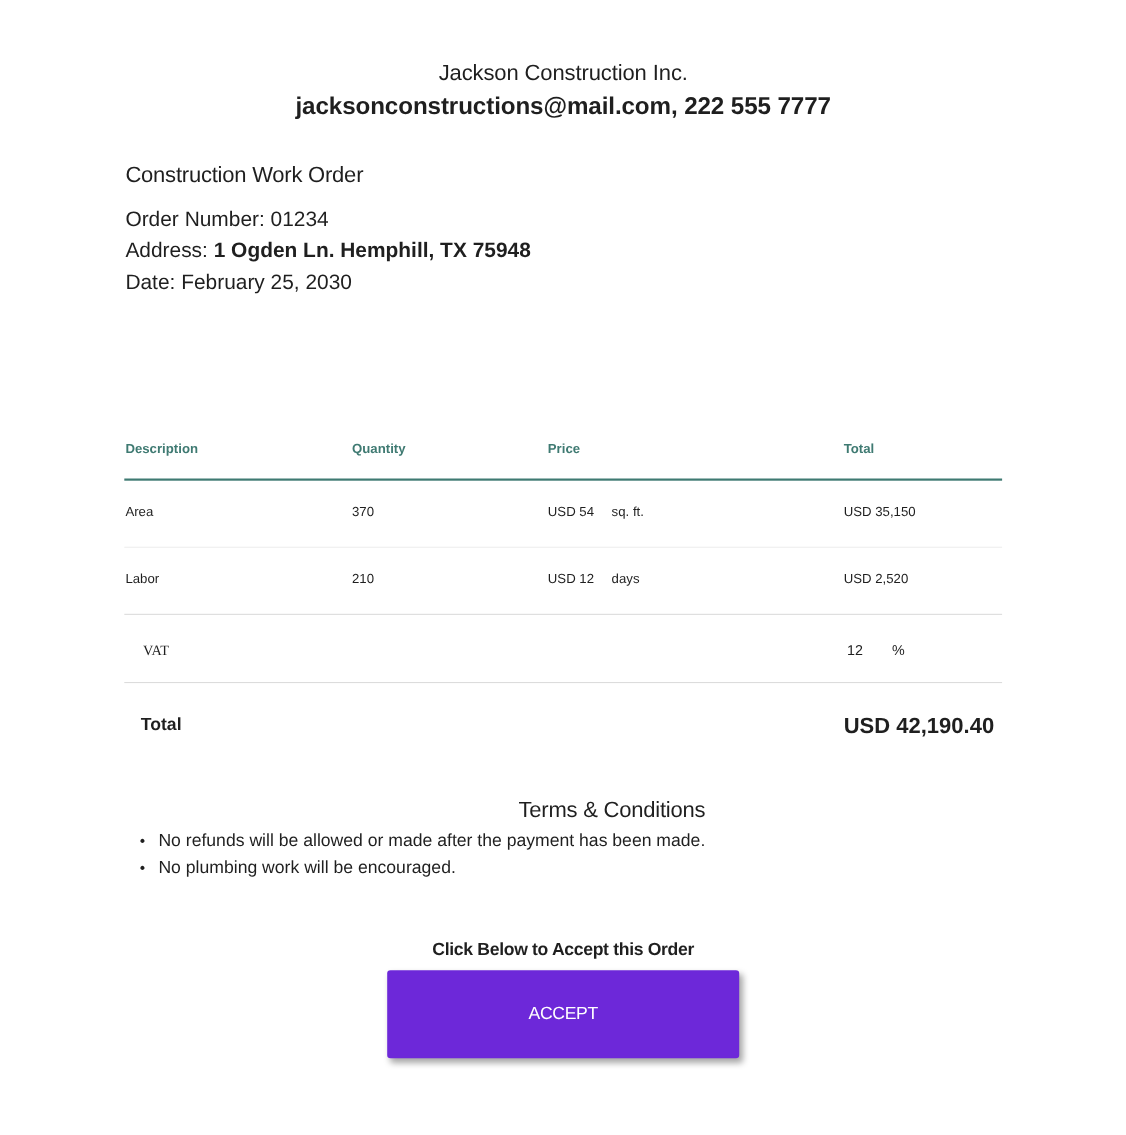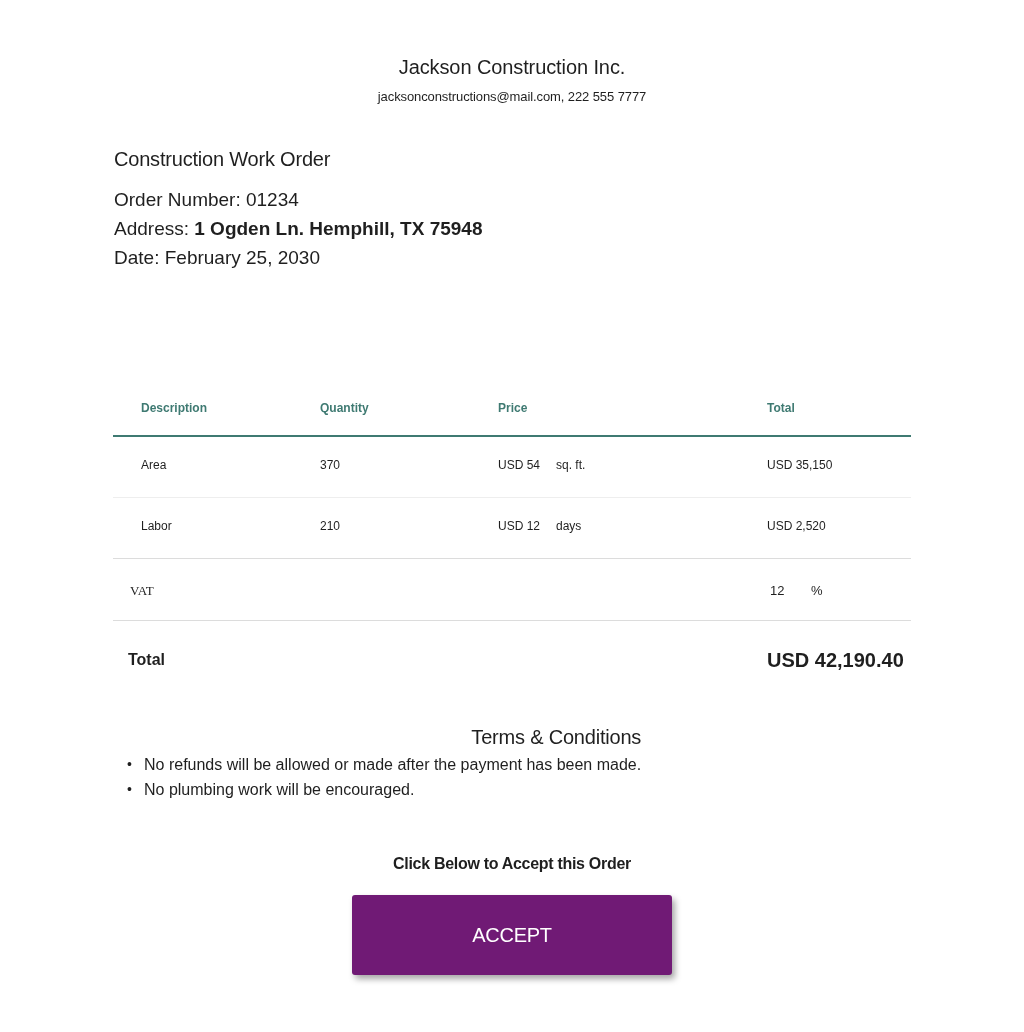--- a/index.html
+++ b/index.html
@@ -23,22 +23,22 @@
       width: 1024px;
       text-align: center;
     }
     .company-name {
       font-size: 20px;
       font-weight: 500;
       line-height: 26px;
       letter-spacing: -0.1px;
     }
     .company-contact {
-      font-size: 13px;
-      font-weight: 400;
+      font-size: 22px;
+      font-weight: 700;
       line-height: 26px;
       margin-top: 4px;
       letter-spacing: -0.1px;
     }
     .order-block {
       position: absolute;
       left: 114px;
       top: 146px;
     }
     .order-title {
@@ -79,21 +79,21 @@
       height: 61px;
       border-bottom: 1px solid #eeeeee;
     }
     .t-row.last-item { border-bottom: 1px solid #dcdcdc; }
     .t-row span {
       position: absolute;
       top: 21px;
       font-size: 12px;
       color: #1f1f1f;
     }
-    .col-desc { left: 28px; }
+    .col-desc { left: 1px; }
     .col-qty { left: 207px; }
     .col-price { left: 385px; }
     .col-unit { left: 443px; }
     .col-total { left: 654px; }
 
     .vat-row {
       position: relative;
       height: 62px;
       border-bottom: 1px solid #dcdcdc;
     }
@@ -164,30 +164,30 @@
     }
     .accept-prompt {
       font-size: 16px;
       font-weight: 700;
       line-height: 22px;
       letter-spacing: -0.3px;
     }
     .accept-button {
       position: absolute;
       left: 352px;
-      top: 42px;
+      top: 29px;
       width: 320px;
       height: 80px;
-      background: #701a75;
+      background: #6d28d9;
       border: none;
       border-radius: 3px;
       box-shadow: 3px 4px 6px rgba(0,0,0,0.35);
       color: #ffffff;
       font-family: "Liberation Sans", "DejaVu Sans", sans-serif;
-      font-size: 20px;
+      font-size: 16px;
       font-weight: 500;
       letter-spacing: -0.3px;
       cursor: pointer;
     }
   </style>
 </head>
 <body>
 
 <div class="page">
 

